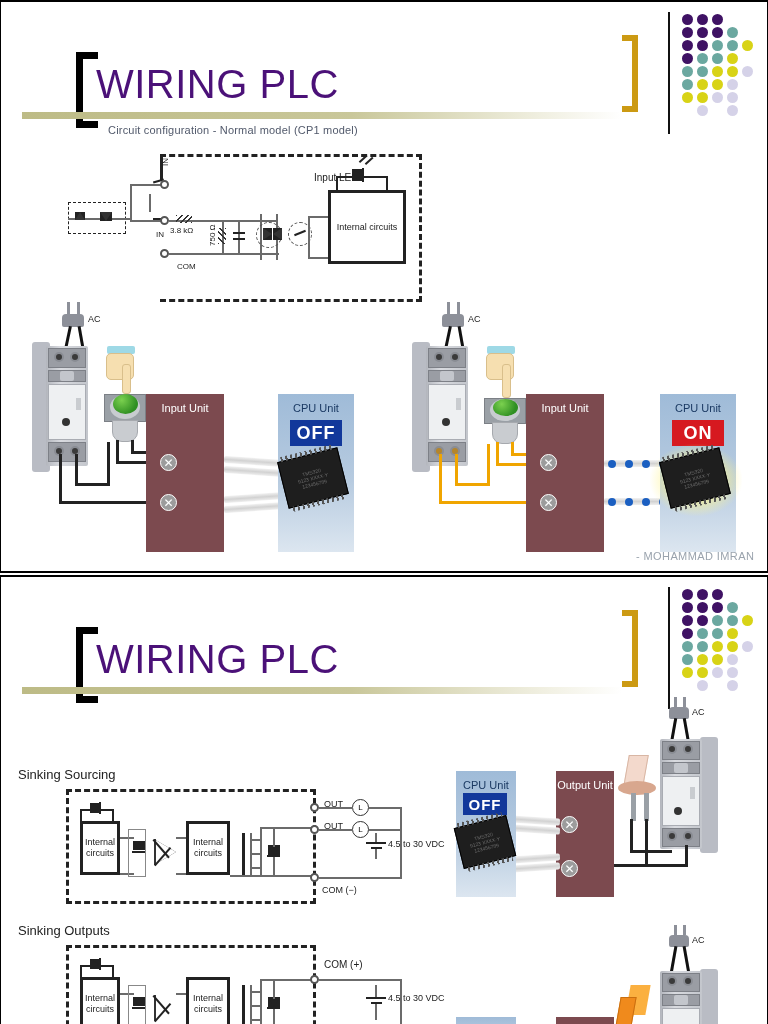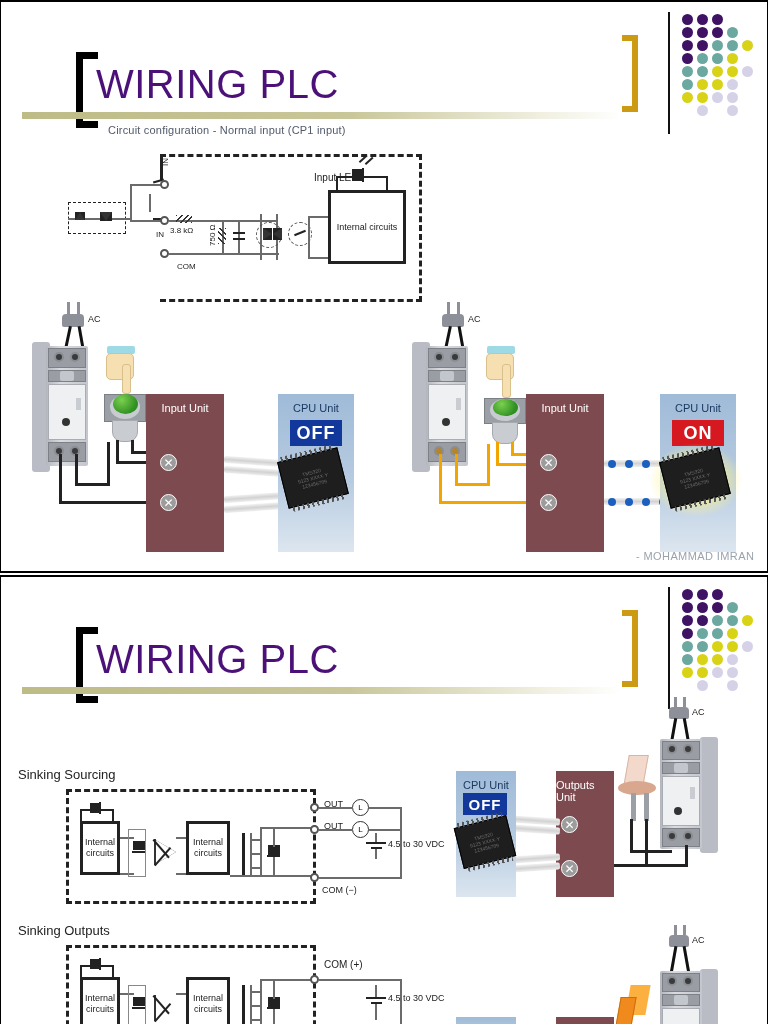--- a/index.html
+++ b/index.html
@@ -117,21 +117,21 @@
 
   <div class="slide" id="slide1">
     <div class="slide-inner"></div>
 
     <div class="hdr">
       <div class="title-bracket"></div>
       <div class="title-text">WIRING PLC</div>
       <div class="olive-rule"></div>
       <div class="right-bracket"></div>
       <div class="vrule"></div>
-      <div class="subtitle">Circuit configuration - Normal input (CP1 input)</div>
+      <div class="subtitle">Circuit configuration - Normal model (CP1 model)</div>
       <div class="dotgrid" id="dg1">
           <div class="dot" style="left: 0px; top: 0px; background: rgb(63, 18, 100);"></div>
           <div class="dot" style="left: 15px; top: 0px; background: rgb(63, 18, 100);"></div>
           <div class="dot" style="left: 30px; top: 0px; background: rgb(63, 18, 100);"></div>
           <div class="dot" style="left: 0px; top: 13px; background: rgb(63, 18, 100);"></div>
           <div class="dot" style="left: 15px; top: 13px; background: rgb(63, 18, 100);"></div>
           <div class="dot" style="left: 30px; top: 13px; background: rgb(63, 18, 100);"></div>
           <div class="dot" style="left: 45px; top: 13px; background: rgb(107, 168, 160);"></div>
           <div class="dot" style="left: 0px; top: 26px; background: rgb(63, 18, 100);"></div>
           <div class="dot" style="left: 15px; top: 26px; background: rgb(63, 18, 100);"></div>
@@ -513,21 +513,21 @@
       <div class="wireB" style="left:178px; top:122px; width:3px; height:34px;"></div>
       <div class="wireB" style="left:178px; top:153px; width:42px; height:3px;"></div>
       <div class="wireB" style="left:193px; top:122px; width:3px; height:48px;"></div>
       <div class="wireB" style="left:152px; top:167px; width:84px; height:3px;"></div>
       <div class="wireB" style="left:152px; top:128px; width:3px; height:42px;"></div>
       <div class="wireB" style="left:118px; top:126px; width:36px; height:3px;"></div>
       <div class="wireB" style="left:118px; top:170px; width:36px; height:3px;"></div>
       <div class="wireB" style="left:233px; top:148px; width:3px; height:22px;"></div>
 
       <div class="unit-box output-unit" style="left:104px; top:74px; width:58px; height:126px;">
-        <span>Outputs Unit</span>
+        <span>Output Unit</span>
       </div>
       <div class="xterm" style="left:109px; top:119px;">✕</div>
       <div class="xterm" style="left:109px; top:163px;">✕</div>
 
       <div class="ribbon" style="left:58px; top:120px; width:50px; transform:rotate(4deg);"></div>
       <div class="ribbon" style="left:58px; top:129px; width:50px; transform:rotate(4deg);"></div>
       <div class="ribbon" style="left:58px; top:158px; width:50px; transform:rotate(-4deg);"></div>
       <div class="ribbon" style="left:58px; top:167px; width:50px; transform:rotate(-4deg);"></div>
 
       <div class="unit-box cpu-unit" style="left:4px; top:74px; width:60px; height:126px;">

